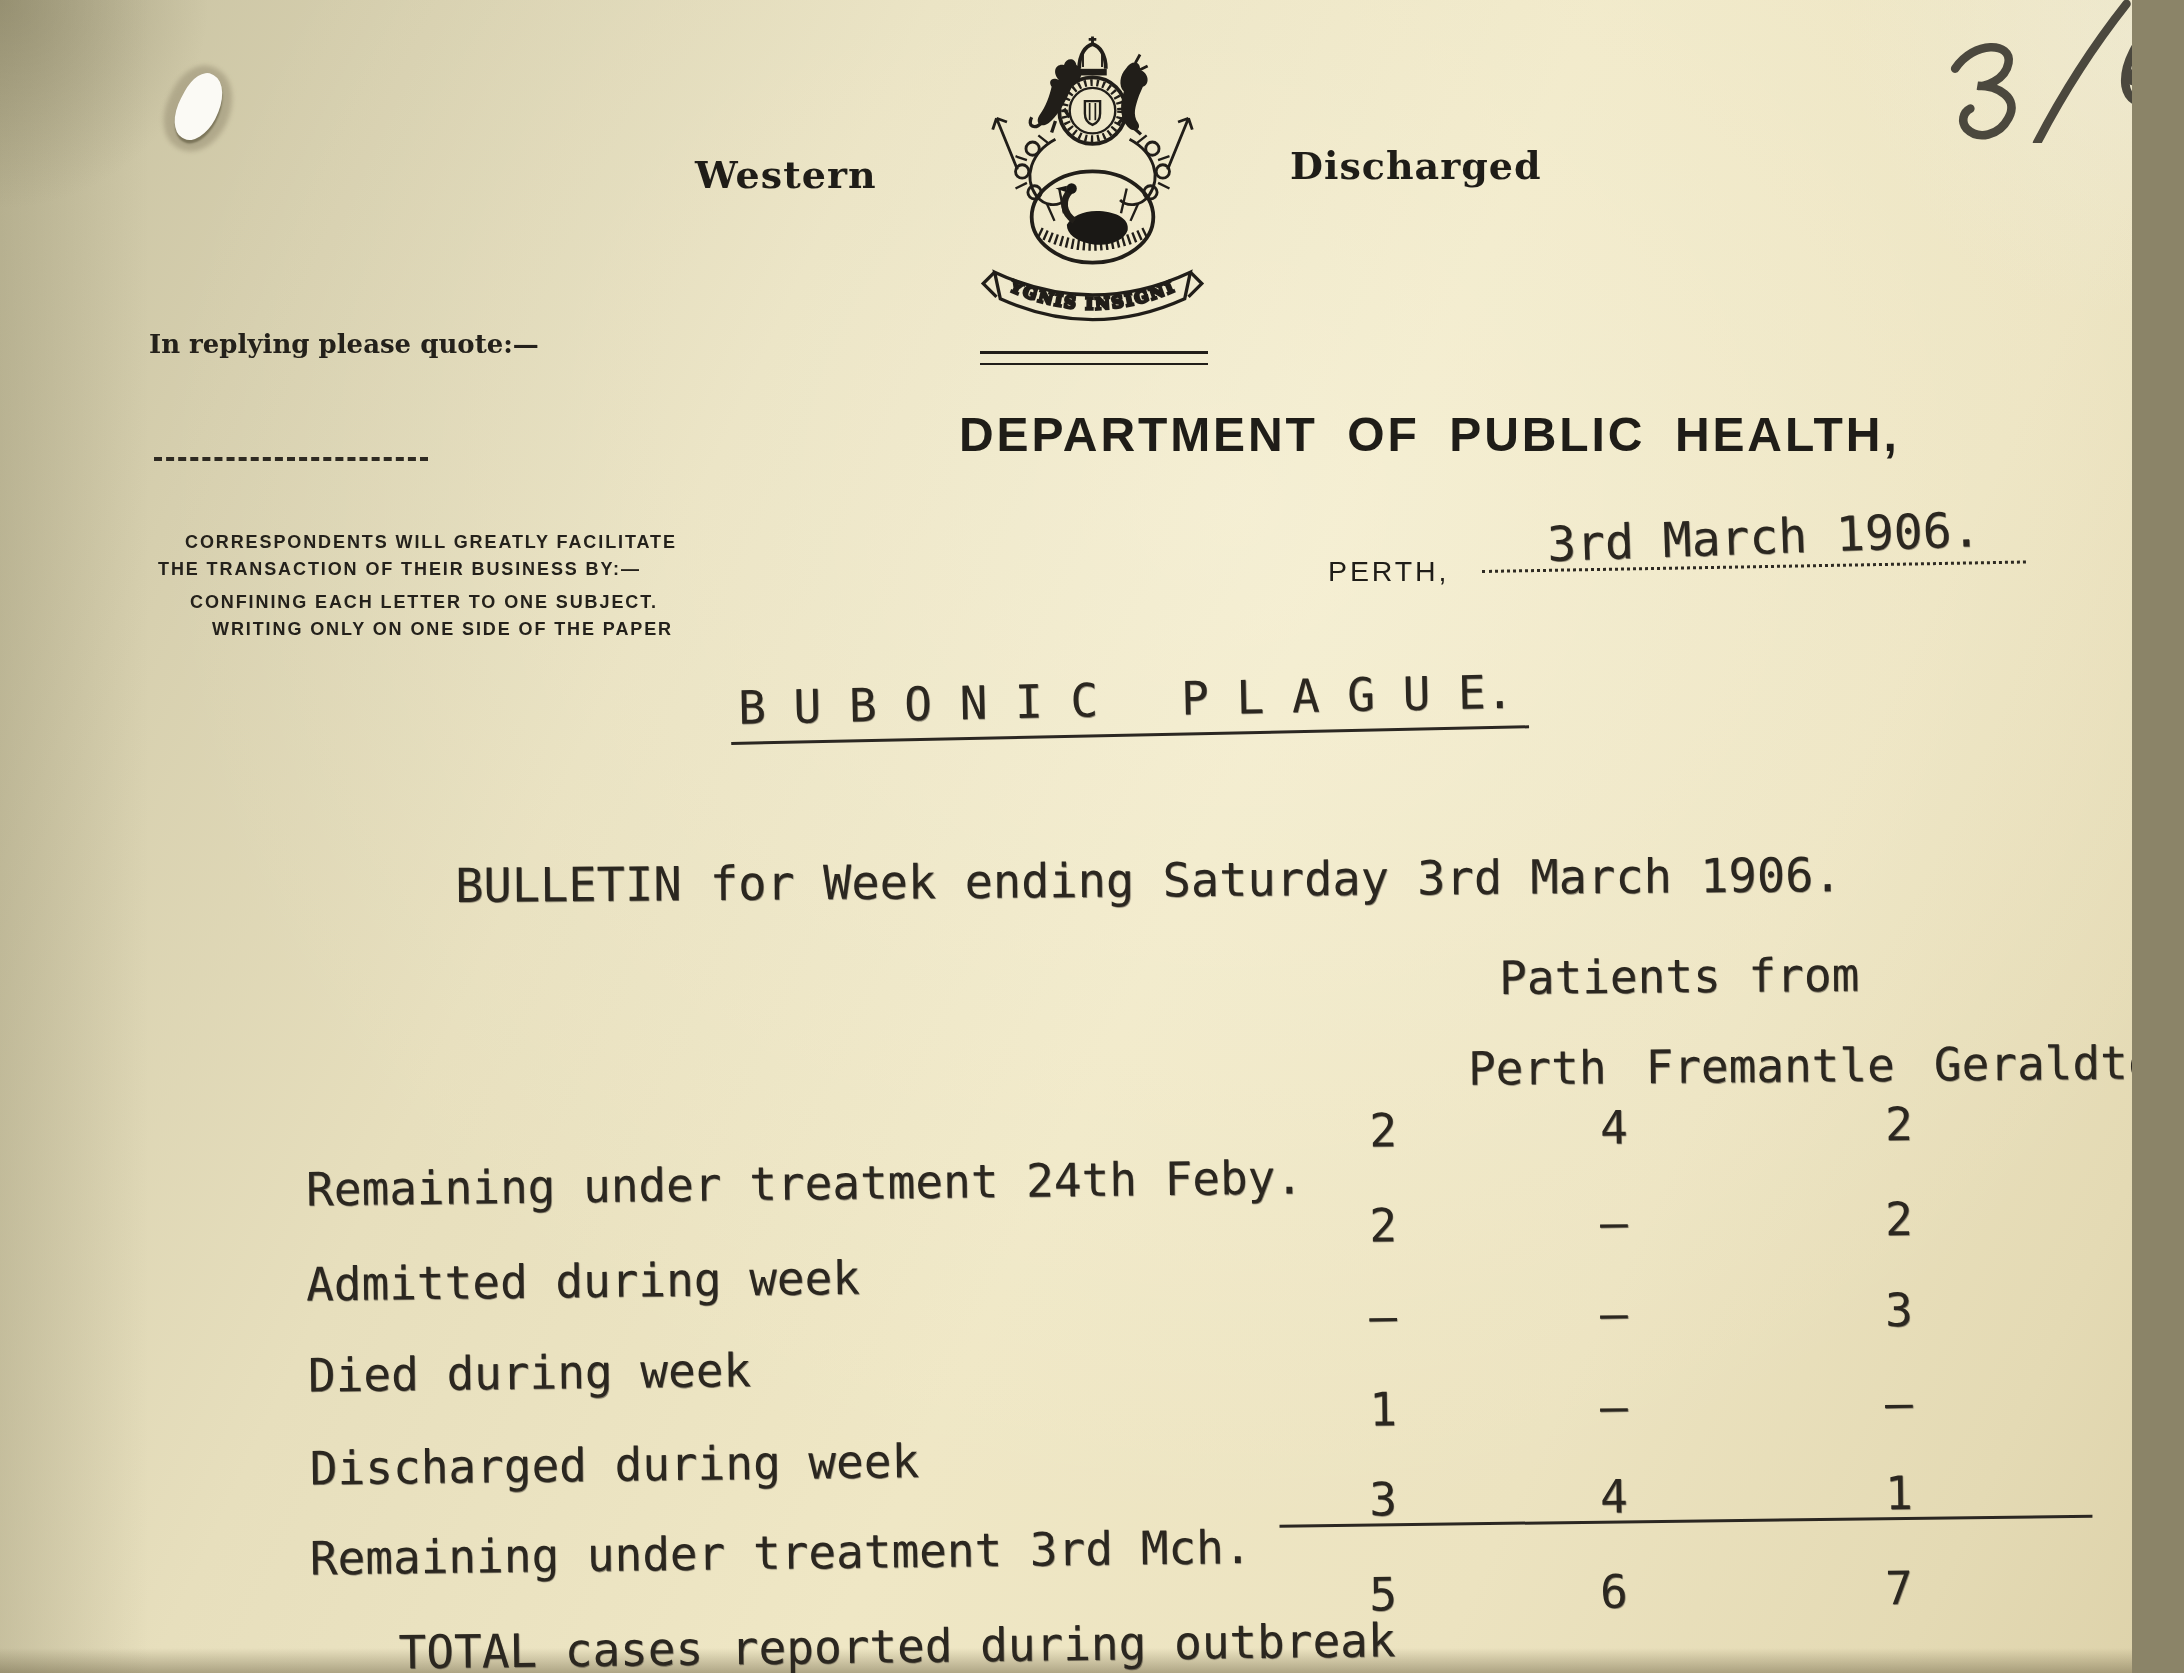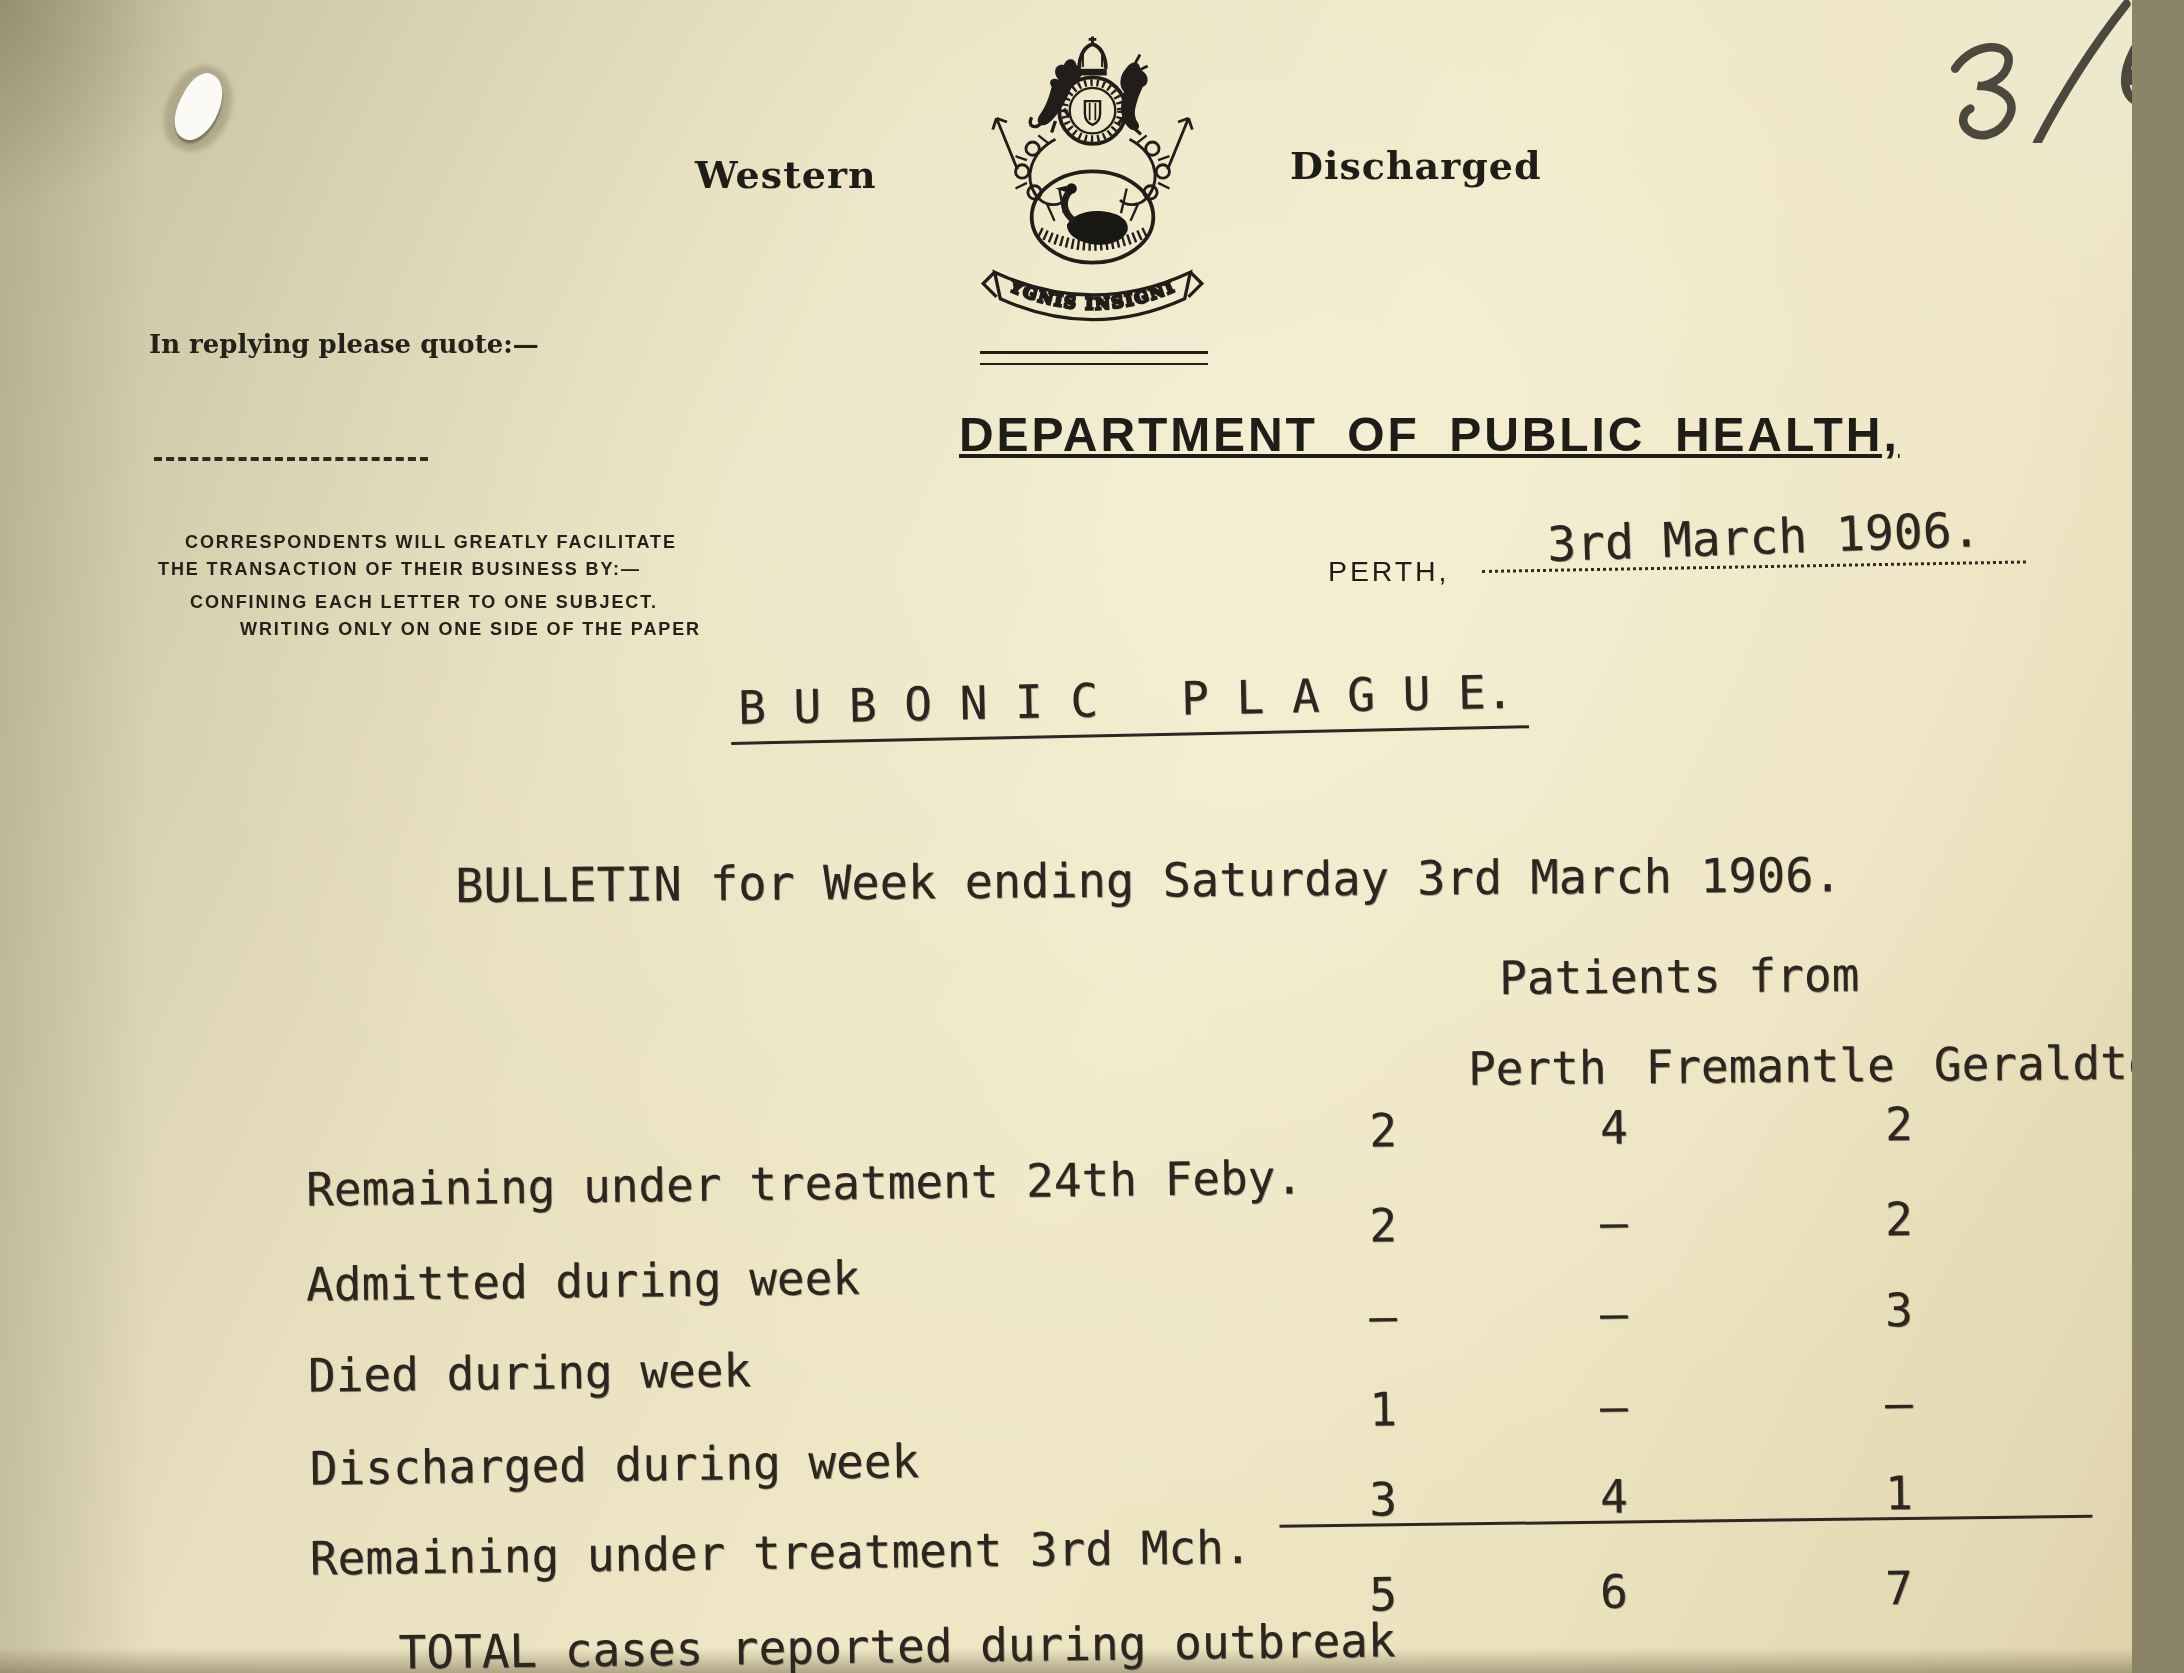--- a/index.html
+++ b/index.html
@@ -24,21 +24,21 @@
   .blackletter {
     font-family:"DejaVu Serif", serif; font-weight:bold; font-size:38px;
     letter-spacing:1px; color:#1f1d18;
   }
   .reply-note {
     font-family:"DejaVu Serif", serif; font-weight:bold; font-size:26px; color:#24211b;
   }
   .dashed-line { border-top:4.8px dashed #2e2a22; height:0; }
   .dotted-line { border-top:3.8px dotted #2e2a22; height:0; }
   .corr { font-size:18px; font-weight:bold; letter-spacing:1.9px; color:#24211b; line-height:27px; white-space:nowrap; }
-  .dept { font-size:48px; font-weight:bold; letter-spacing:2.9px; word-spacing:13.3px; white-space:nowrap;text-decoration:underline; }
+  .dept { font-size:48px; font-weight:bold; letter-spacing:2.9px; word-spacing:13.3px; white-space:nowrap; }
   .perth { font-size:28.5px; font-weight:normal; letter-spacing:2.9px; }
   .date-line { font-size:48px; transform:rotate(-2deg); transform-origin:left bottom; }
   .doc-title {
     display:inline-block; font-size:46px; transform:rotate(-1.2deg); transform-origin:left top;
     border-bottom:3.8px solid #2b2722; padding:0 15px 11.4px 7.6px;
   }
   .bulletin { font-size:47px; transform:rotate(-0.45deg); transform-origin:left top; }
   .grp-head { font-size:46px; transform:rotate(-0.5deg); transform-origin:left top; }
   .col-head { font-size:46px; transform:rotate(-0.5deg); transform-origin:left top; word-spacing:11.4px; }
   .double-rule { height:8.6px; border-top:3.8px solid #211e19; border-bottom:2.9px solid #211e19; }
@@ -150,21 +150,21 @@
 
   <div class="abs double-rule" style="left:980px; top:351px; width:228px;"></div>
 
   <div class="abs reply-note" style="left:149px; top:329px;text-align:center;">In replying please quote:—</div>
   <div class="abs dashed-line" style="left:154px; top:457px; width:274px;"></div>
 
   <div class="abs corr" style="left:152px; top:529px;">
     <div style="margin-left:33px;">CORRESPONDENTS WILL GREATLY FACILITATE</div>
     <div style="margin-left:6px;">THE TRANSACTION OF THEIR BUSINESS BY:—</div>
     <div style="margin-left:38px; margin-top:5.7px;">CONFINING EACH LETTER TO ONE SUBJECT.</div>
-    <div style="margin-left:88px;">WRITING ONLY ON ONE SIDE OF THE PAPER</div>
+    <div style="margin-left:60px;">WRITING ONLY ON ONE SIDE OF THE PAPER</div>
   </div>
 
   <div class="abs printed dept" style="left:959px; top:407px;">DEPARTMENT OF PUBLIC HEALTH,</div>
 
   <div class="abs printed perth" style="left:1328px; top:555px;">PERTH,</div>
   <div class="abs typed date-line" style="left:1548px; top:520px;">3rd March 1906.</div>
   <div class="abs dotted-line" style="left:1482px; top:570px; width:544px; transform:rotate(-1deg); transform-origin:left top;"></div>
 
   <div class="abs" style="left:730px; top:685px;">
     <span class="typed doc-title">B U B O N I C   P L A G U E.</span>

